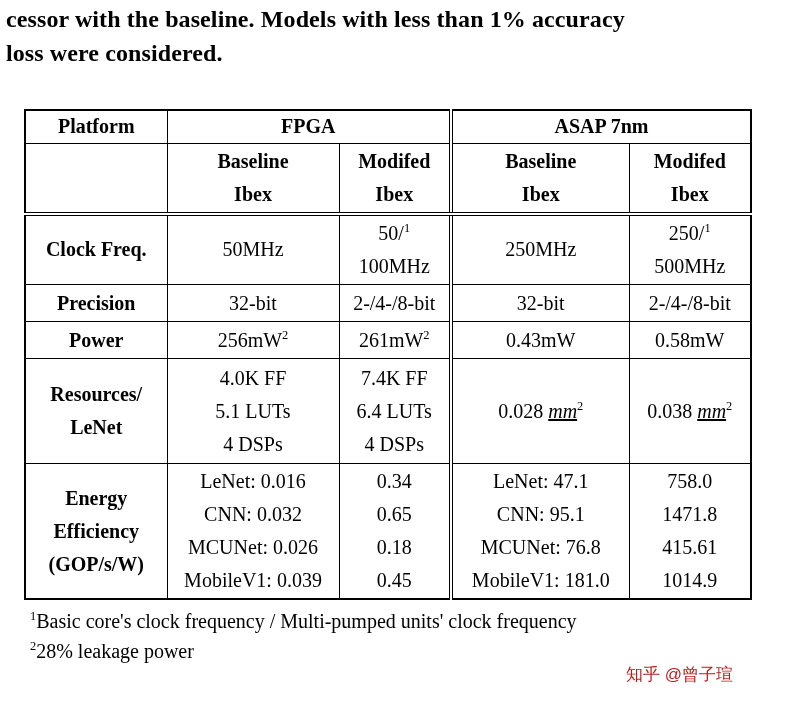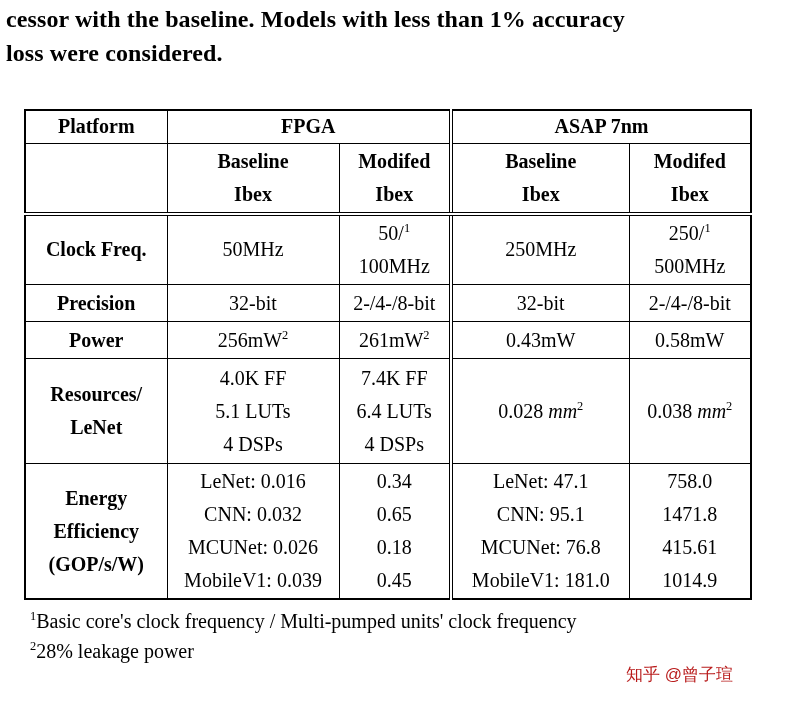--- a/index.html
+++ b/index.html
@@ -43,21 +43,21 @@
   tr.r1 { height: 33px; }
   tr.r1 th { line-height: 29px; }
   tr.r2 { height: 65px; }
   tr.r3 { height: 71px; }
   tr.r4 { height: 37px; }
   tr.r5 { height: 37px; margin-left: 48px; }
   tr.r6 { height: 105px; }
   tr.r7 { height: 116px; margin-top: 40px; }
   td.tl { text-align: left; padding-left: 7px; }
   sup { font-size: 0.62em; line-height: 0; }
-  .unit { font-style: italic; margin-left: 5px; }
+  .unit { font-style: italic; margin-left: 5px; text-decoration: underline; }
   .footnotes {
     margin: 6px 0 0 30px;
     font-size: 20px;
     line-height: 30px;
   }
   .fn { white-space: nowrap; }
   .watermark {
     position: absolute;
     left: 626px; top: 663px;
     color: #b91c1c;

